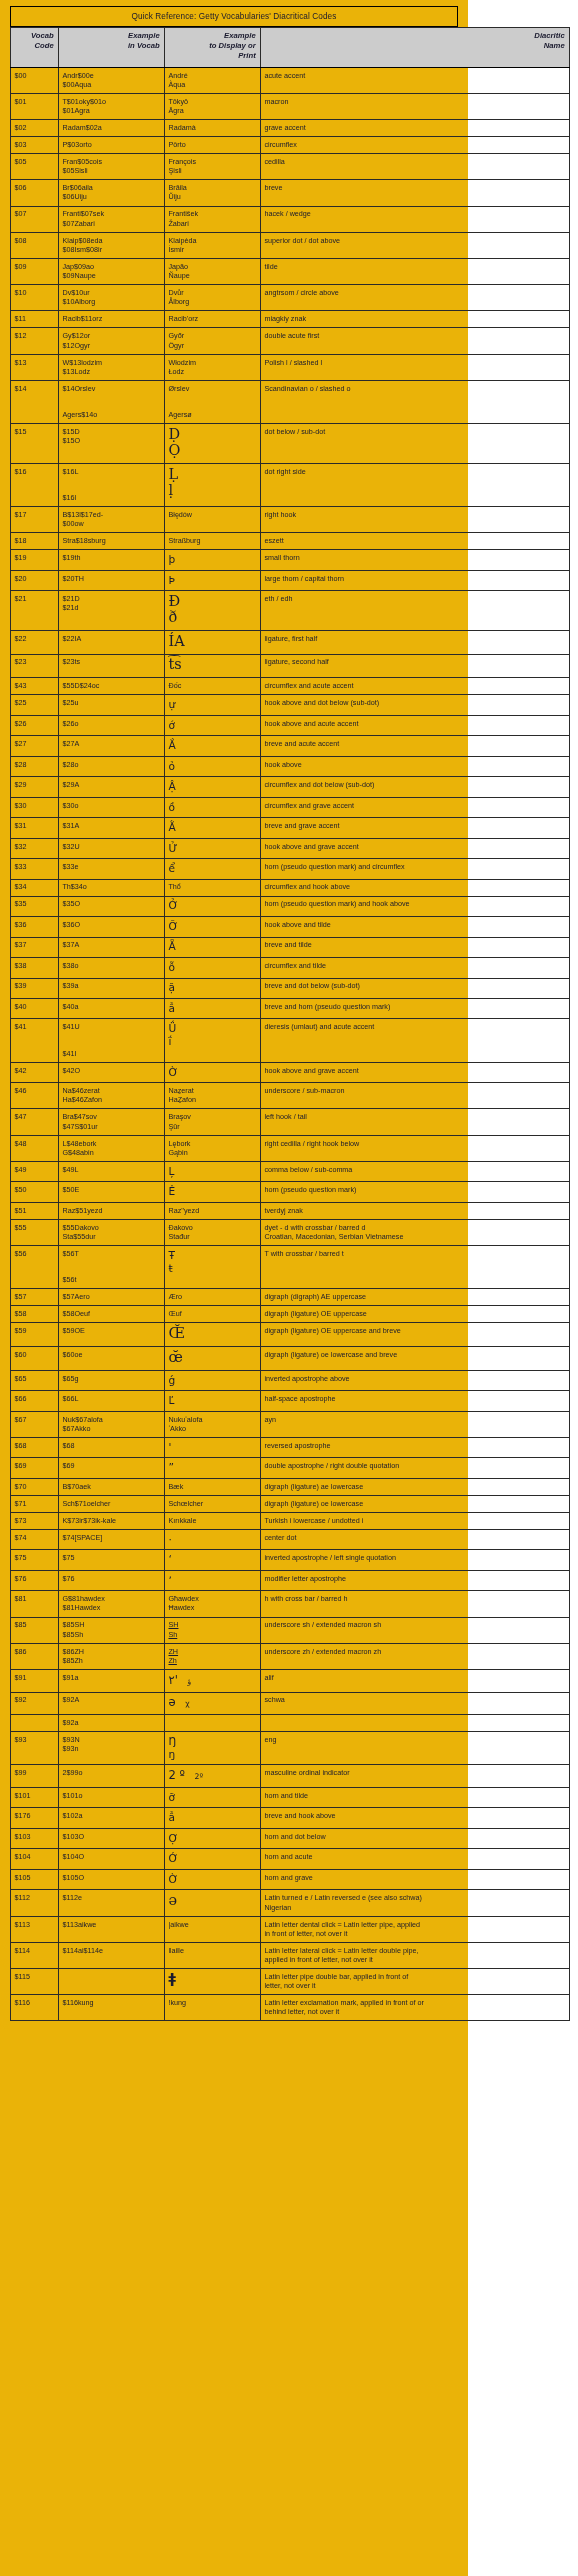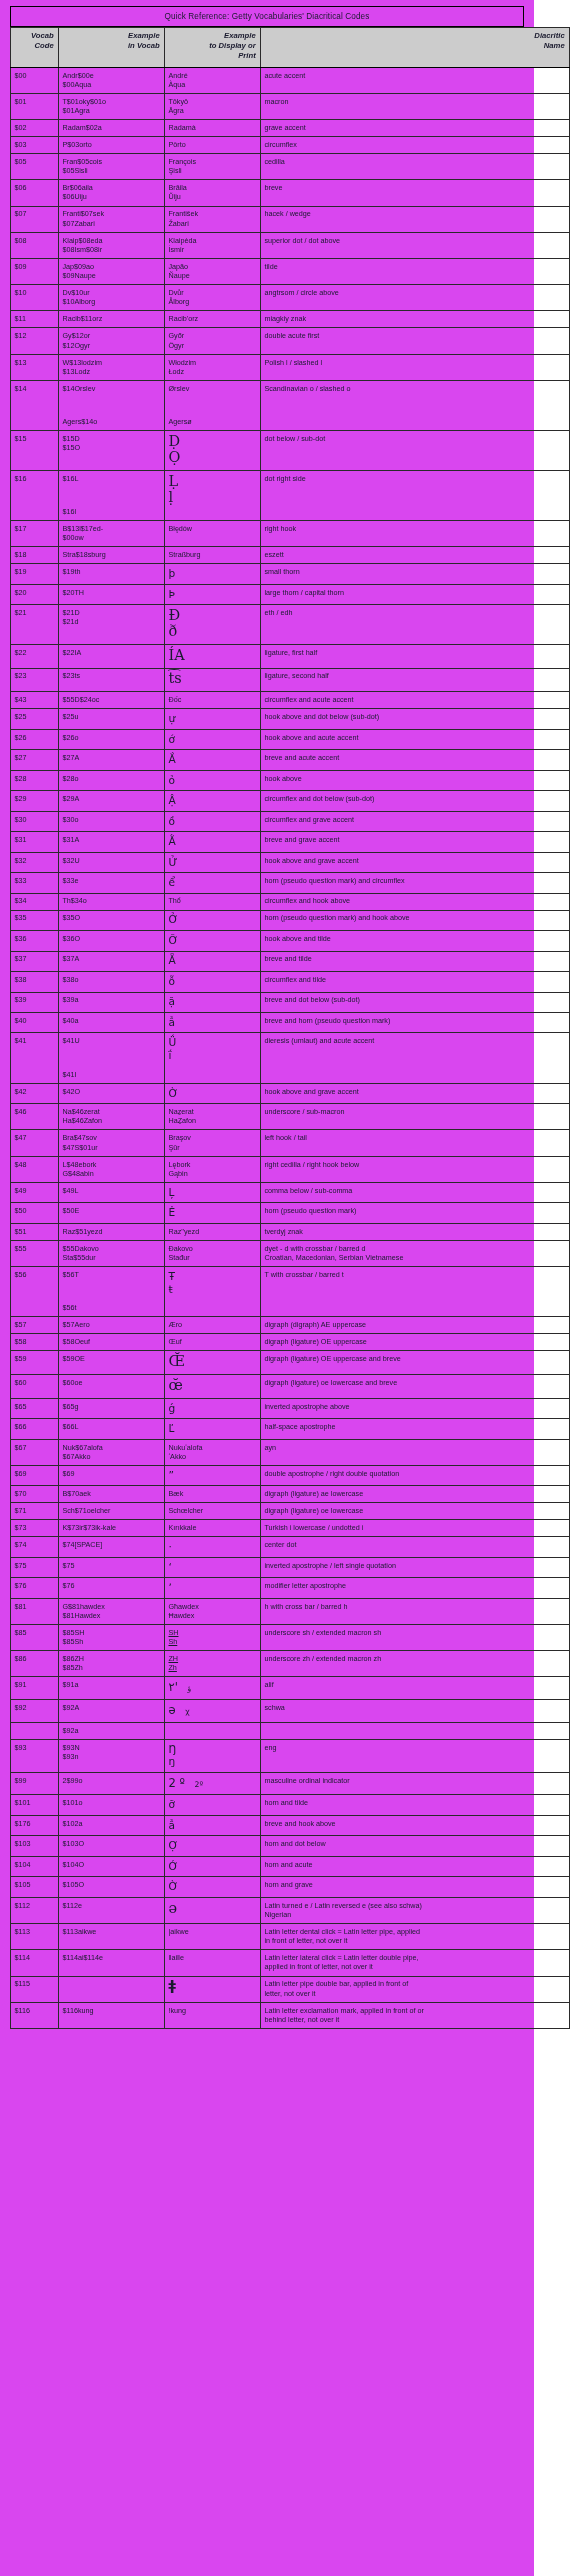--- a/index.html
+++ b/index.html
@@ -7,24 +7,24 @@
     margin: 0;
     padding: 0;
     background: #ffffff;
   }
   body {
     width: 578px;
     font-family: "Liberation Sans", sans-serif;
     color: #1a1a2e;
   }
   #page {
-    width: 534px;
+    width: 468px;
     min-height: 2576px;
     padding: 5.8px 9.6px 9.6px 9.6px;
-    background: #d946ef;
+    background: #eab308;
   }
   .title-box {
     border: 1px solid #000000;
     border-bottom: 1.9px solid #000000;
     text-align: center;
     font-size: 8.2px;
     padding: 4.8px 1.9px 5.8px 1.9px;
     letter-spacing: 0.1px;
   }
   table.ref {
@@ -57,21 +57,21 @@
   }
   thead th .hl { display: block; white-space: pre; text-align: right; }
   th.h-code { font-style: italic; }
 
   td.code { white-space: nowrap; }
   td.vocab { white-space: nowrap; }
   td.disp  { }
   td.name  { }
 
   .ln { display: block; white-space: pre-wrap; }
-  .ln.sp { margin-top: 24px; }
+  .ln.sp { margin-top: 17px; }
 
   
   .glyph-lg { font-family: "DejaVu Serif", serif; font-size: 14.5px; line-height: 1.1; display: block; }
   .glyph-md { font-family: "DejaVu Sans", sans-serif; font-size: 10.6px; line-height: 1.2; display: block; }
   .glyph-row { display: flex; align-items: baseline; gap: 9.6px; }
   .glyph-row .a { font-family: "DejaVu Sans", sans-serif; font-size: 11.6px; }
   .glyph-row .b { font-family: "DejaVu Sans", sans-serif; font-size: 7.7px; }
   .u { text-decoration: underline; }
   .tall { font-family: "DejaVu Sans", sans-serif; font-size: 13.5px; font-weight: bold; line-height: 1; display:block; }
 </style>
@@ -833,20 +833,32 @@
           </td>
           <td class="disp">
             <span class="ln">Nukuʻalofa</span>
             <span class="ln">ʻAkko</span>
           </td>
           <td class="name">
             <span class="ln">ayn</span>
           </td>
         </tr>
         <tr>
+          <td class="code">$68</td>
+          <td class="vocab">
+            <span class="ln">$68</span>
+          </td>
+          <td class="disp">
+            <span class="glyph-md">'</span>
+          </td>
+          <td class="name">
+            <span class="ln">reversed apostrophe</span>
+          </td>
+        </tr>
+        <tr>
           <td class="code">$69</td>
           <td class="vocab">
             <span class="ln">$69</span>
           </td>
           <td class="disp">
             <span class="glyph-md">”</span>
           </td>
           <td class="name">
             <span class="ln">double apostrophe / right double quotation</span>
           </td>

